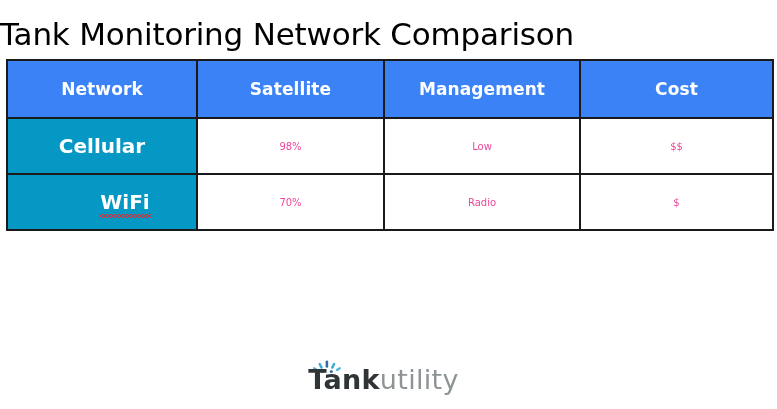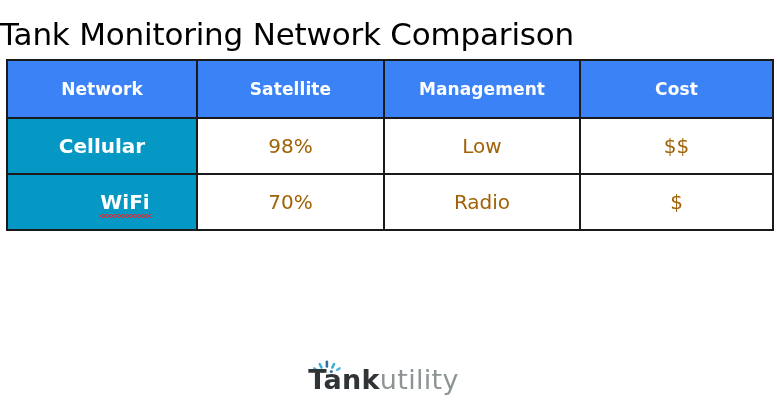--- a/index.html
+++ b/index.html
@@ -98,22 +98,22 @@
     bottom: -4px;
     height: 4px;
     background-image:
       linear-gradient(45deg, transparent 45%, #e8262b 45%, #e8262b 55%, transparent 55%),
       linear-gradient(-45deg, transparent 45%, #e8262b 45%, #e8262b 55%, transparent 55%);
     background-size: 4px 4px;
     background-repeat: repeat-x;
   }
   .data-cell {
     background: #ffffff;
-    color: #a16207;
-    font-size: 20px;
+    color: #ec4899;
+    font-size: 10px;
     font-weight: 400;
     font-family: "DejaVu Sans", "Liberation Sans", sans-serif;
   }
 
   
   .logo {
     position: absolute;
     left: 0;
     top: 366px;
     width: 767px;

